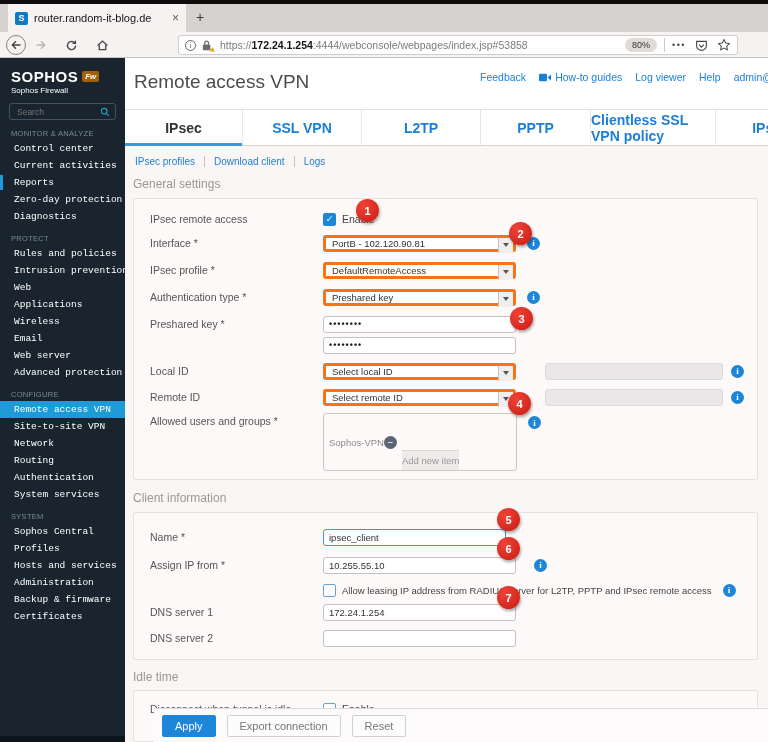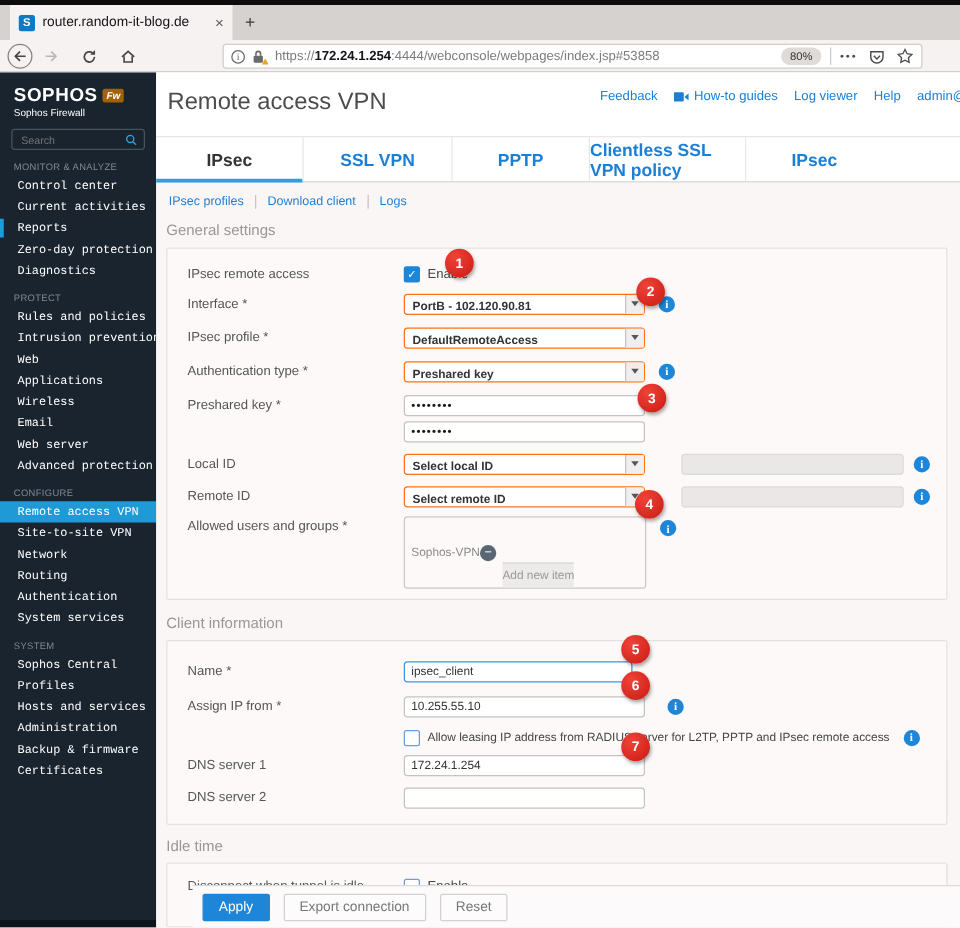--- a/index.html
+++ b/index.html
@@ -81,22 +81,22 @@
   .p3{top:690px;height:52px;}
 
   .frow{position:absolute;left:150px;display:flex;align-items:center;height:18px;z-index:5;}
   .flabel{width:173px;font-size:10.5px;color:#555;flex-shrink:0;}
   .inp{height:17px;border:1px solid #c4c2c2;border-radius:3px;background:#fff;font-size:9.5px;
        color:#333;padding:0 5px;outline:none;font-family:inherit;}
   .inp.focus{border:1px solid #3f93e0;}
   .inp.disabled{background:#e9e7e7;border-color:#dcdada;}
   .inp.pwd{font-weight:bold;font-size:9px;letter-spacing:1px;color:#1a1a1a;}
   .w193{width:193px;}.w183{width:183px;}.w178{width:178px;}.w176{width:176px;}
-  .sel{width:193px;height:17px;background:#fff;border:1px solid #f97316;border-radius:3px;
-       display:flex;align-items:flex-end;font-weight:bold;}
+  .sel{width:193px;height:17px;background:#fff;border:3px solid #f97316;border-radius:3px;
+       display:flex;align-items:flex-start;}
   .sel .txt{flex:1;padding:0 6px;font-size:9.5px;color:#333;white-space:nowrap;overflow:hidden;}
   .sel .arw{width:15px;height:15px;border-left:1px solid #c4c2c2;background:#f0eeee;
        display:flex;align-items:center;justify-content:center;}
   .tri{width:0;height:0;border-left:3px solid transparent;border-right:3px solid transparent;
        border-top:4px solid #555;}
   .info{width:13px;height:13px;border-radius:50%;background:#1d86d8;color:#fff;font-size:9px;
        font-weight:bold;font-family:"Liberation Serif",serif;display:flex;align-items:center;
        justify-content:center;flex-shrink:0;}
   .ml11{margin-left:11px;}.ml8{margin-left:8px;}.ml29{margin-left:29px;}.ml30{margin-left:30px;}.ml18{margin-left:18px;}
   .cb{width:13px;height:13px;border:1px solid #6aa0d8;border-radius:2px;background:#fff;flex-shrink:0;
@@ -249,20 +249,21 @@
     </span>
     <span class="lnk">Log viewer</span>
     <span class="lnk">Help</span>
     <span class="lnk">admin@router.rand</span>
   </div>
 </div>
 
 <div class="tabsrow">
   <div class="tabcell active" style="width:117px">IPsec</div>
   <div class="tabcell" style="width:119px">SSL VPN</div>
+  <div class="tabcell" style="width:119px">L2TP</div>
   <div class="tabcell" style="width:110px">PPTP</div>
   <div class="tabcell" style="width:125px">Clientless SSL VPN policy</div>
   <div class="tabcell" style="width:110px">IPsec</div>
 </div>
 
 <div class="subnav">
   <span>IPsec profiles</span>
   <span class="subsep"></span>
   <span>Download client</span>
   <span class="subsep"></span>

